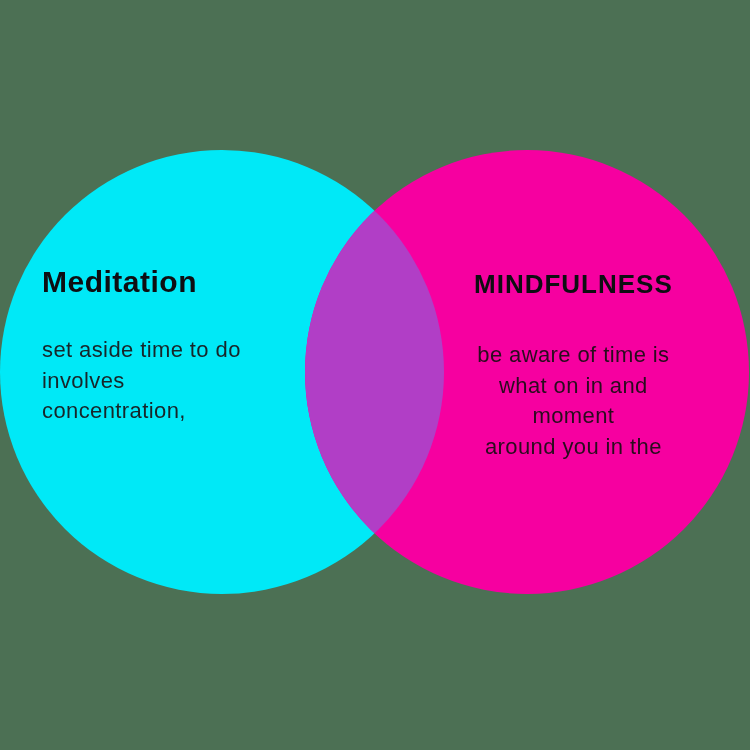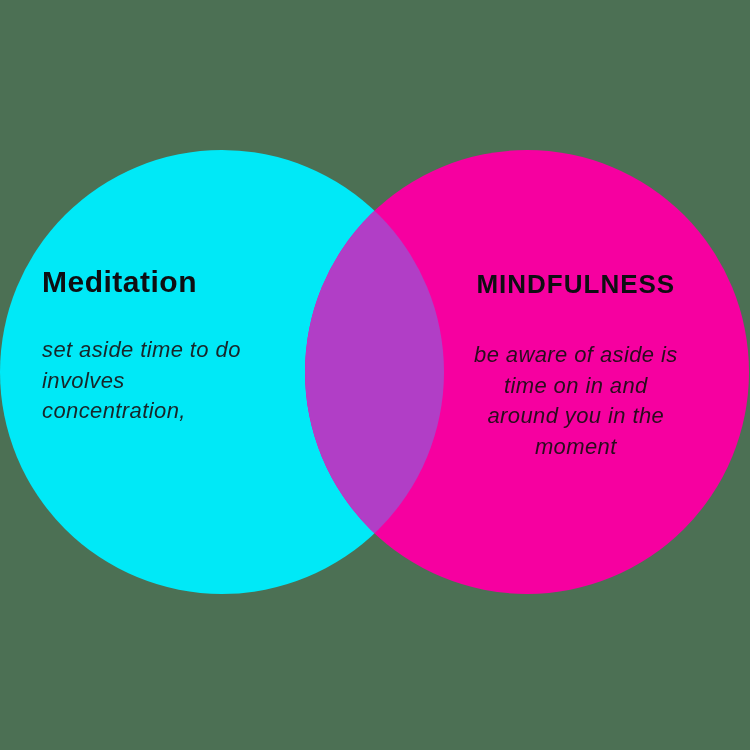--- a/index.html
+++ b/index.html
@@ -37,21 +37,20 @@
   .circle-title.right {
     font-size: 26px;
     letter-spacing: 1px;
   }
   .circle-desc {
     font-size: 22px;
     line-height: 30.5px;
     font-weight: 400;
     letter-spacing: 0.4px;
     color: #17262a;
-    font-style: italic;
   }
   .circle-desc .line {
     white-space: nowrap;
   }
   .right-text .line {
     color: #2a0c1e;
   }
 </style>
 </head>
 <body style="background: rgb(76, 112, 84);">
@@ -74,20 +73,20 @@
     <div class="circle-desc" style="margin-top:37px;">
       <div class="line">set aside time to do</div>
       <div class="line">involves</div>
       <div class="line">concentration,</div>
     </div>
   </div>
 
   <div class="text-block right-text" style="left:474px; top:268px;text-align:center;">
     <div class="circle-title right">MINDFULNESS</div>
     <div class="circle-desc" style="margin-top:40px;">
-      <div class="line">be aware of aside is</div>
-      <div class="line">time on in and</div>
+      <div class="line">be aware of time is</div>
+      <div class="line">what on in and</div>
+      <div class="line">moment</div>
       <div class="line">around you in the</div>
-      <div class="line">moment</div>
     </div>
   </div>
 
 </div>
 
 </body></html>

